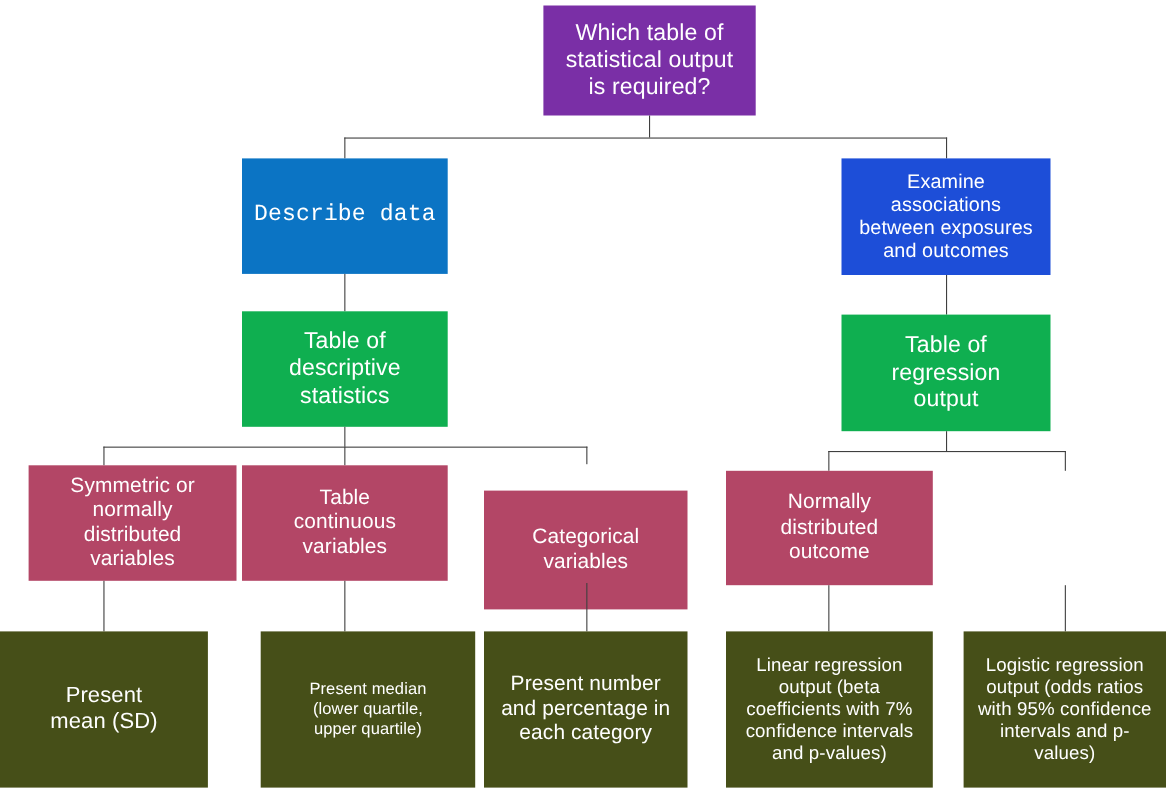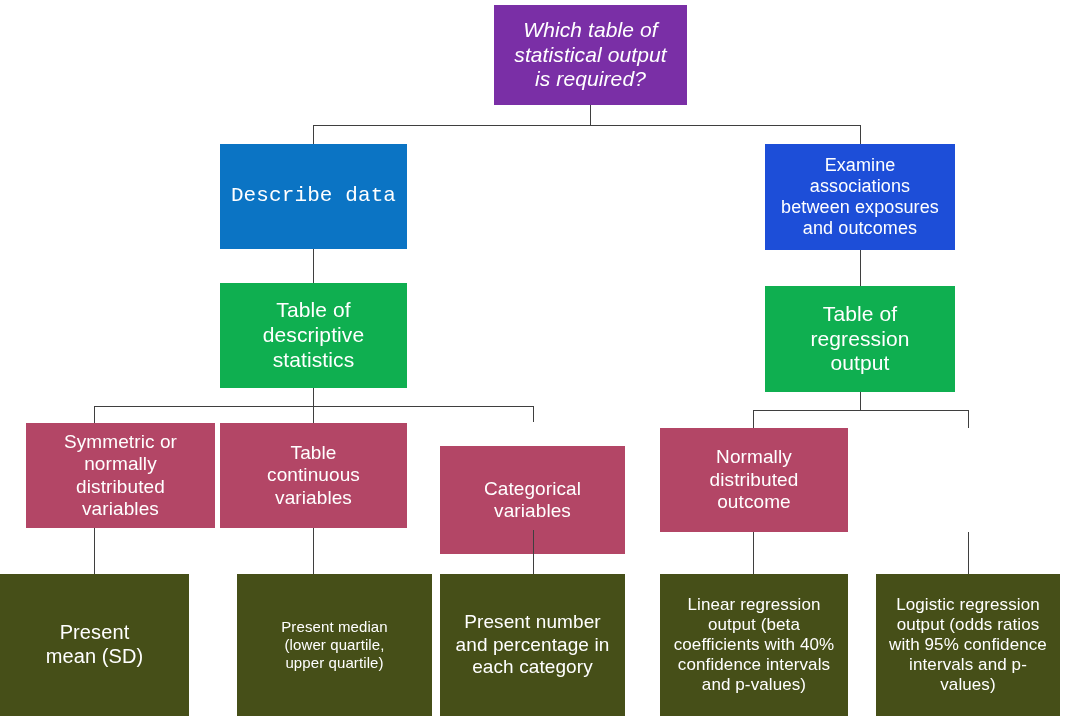--- a/index.html
+++ b/index.html
@@ -40,21 +40,21 @@
     background: #3F3F3F;
   }
   .line.v { width: 1px; }
   .line.h { height: 1px; }
 </style>
 </head>
 <body>
 
 <div id="flowchart">
 
-  <div class="node lvl-root" style="left:494px; top:5px; width:193px; height:100px;font-style:italic;">Which table of
+  <div class="node lvl-root" style="left:494px; top:5px; width:193px; height:100px;">Which table of
 statistical output
 is required?</div>
 
   <div class="line v" style="left:590px; top:105px; width:1px; height:20px;"></div>
   <div class="line h" style="left:313px; top:125px; width:548px; height:1px;"></div>
   <div class="line v" style="left:313px; top:125px; width:1px; height:19px;"></div>
   <div class="line v" style="left:860px; top:125px; width:1px; height:19px;"></div>
 
   <div class="node lvl-blue" style="left:220px; top:144px; width:187px; height:105px;">Describe data</div>
 
@@ -114,21 +114,21 @@
   <div class="node lvl-olive" style="left:237px; top:574px; width:195px; height:142px; font-size:15px;">Present median
 (lower quartile,
 upper quartile)</div>
 
   <div class="node lvl-olive" style="left:440px; top:574px; width:185px; height:142px; font-size:19px;">Present number
 and percentage in
 each category</div>
 
   <div class="node lvl-olive" style="left:660px; top:574px; width:188px; height:142px; font-size:17px;">Linear regression
 output (beta
-coefficients with 40%
+coefficients with 7%
 confidence intervals
 and p-values)</div>
 
   <div class="node lvl-olive" style="left:876px; top:574px; width:184px; height:142px; font-size:17px;">Logistic regression
 output (odds ratios
 with 95% confidence
 intervals and p-
 values)</div>
 
 </div>

